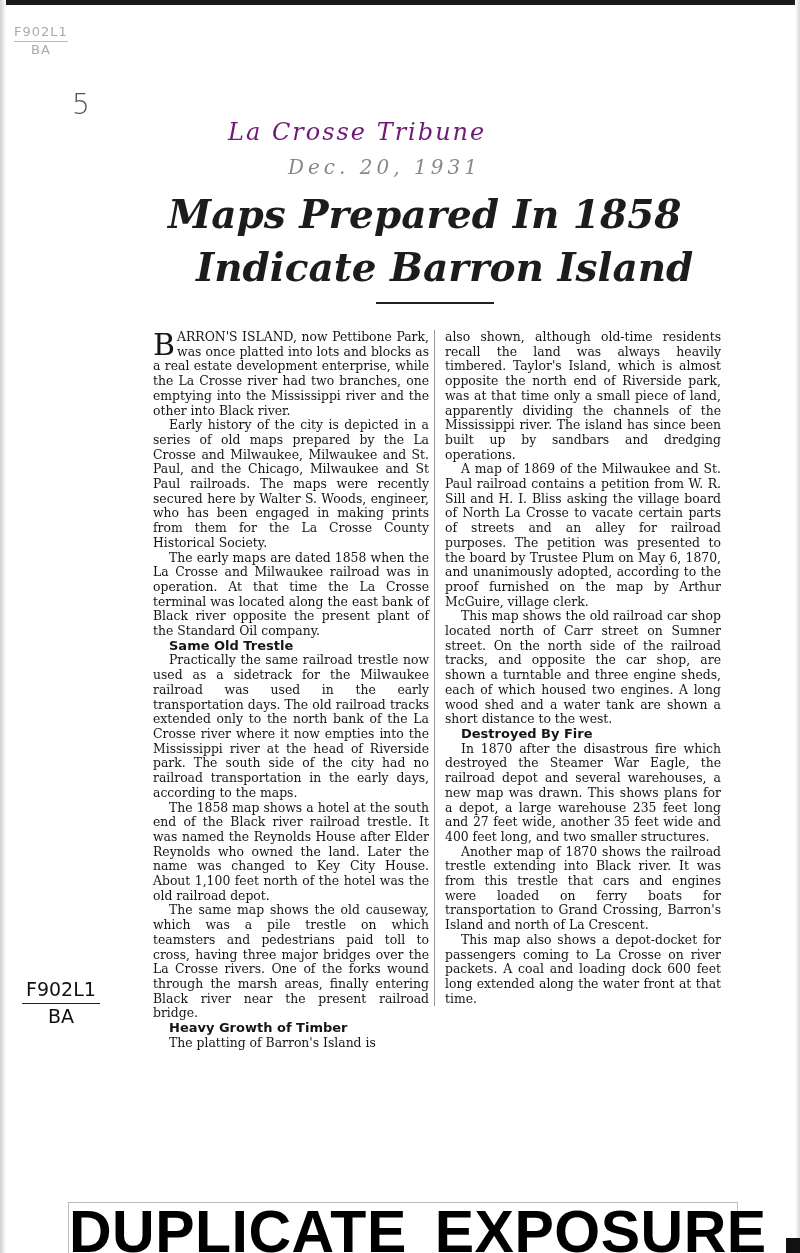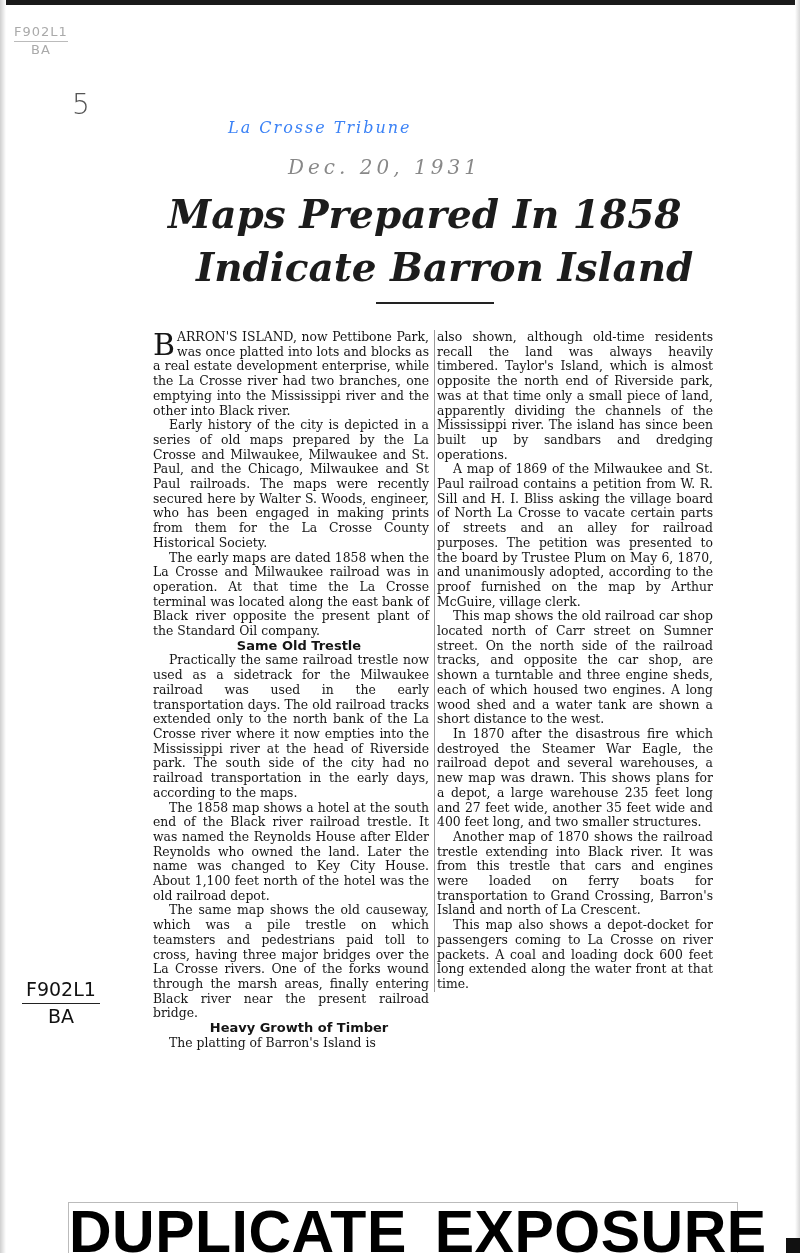--- a/index.html
+++ b/index.html
@@ -11,42 +11,42 @@
   .topbar { position: absolute; left: 0; top: 0; width: 800px; height: 5px; background: #1a1a1a; }
   .leftedge { position: absolute; left: 0; top: 0; width: 6px; height: 1253px; background: linear-gradient(to right, #cfcfcf, #fff); }
   .rightedge { position: absolute; right: 0; top: 0; width: 5px; height: 1253px; background: linear-gradient(to left, #d8d8d8, #fff); }
 
   .hw { position: absolute; color: #666; font-family: "DejaVu Serif", serif; font-style: italic; }
   .hw-faint { color: #aaa; }
   .hw-code-top { left: 14px; top: 24px; font-size: 13px; line-height: 15px; text-align: center; font-style: normal; font-family: "DejaVu Sans", sans-serif; letter-spacing: 1px; }
   .hw-code-top span { display: block; }
   .hw-code-top .line1 { border-bottom: 1px solid #bbb; padding-bottom: 2px; }
   .hw-num { left: 72px; top: 88px; font-size: 28px; color: #555; font-style: normal; font-family: "DejaVu Sans", sans-serif; font-weight: 200; }
-  .hw-source { left: 228px; top: 118px; font-size: 16px; color: #3b82f6; letter-spacing: 2px; }
+  .hw-source { left: 228px; top: 118px; font-size: 24px; color: #701a75; letter-spacing: 2px; }
   .hw-date { left: 288px; top: 155px; font-size: 20px; color: #888; letter-spacing: 4px; }
   .hw-code-side { left: 22px; top: 977px; font-size: 19px; color: #111; font-style: normal; font-family: "DejaVu Sans", sans-serif; text-align: center; }
   .hw-code-side span { display: block; line-height: 24px; }
   .hw-code-side .line1 { border-bottom: 1.5px solid #222; padding: 0 4px 2px; }
 
   .clipping { position: absolute; left: 148px; top: 180px; width: 568px; }
   .headline { font-family: "DejaVu Serif", serif; font-style: italic; font-weight: bold; font-size: 39px; line-height: 53px; color: #1c1c1c; margin: 8px; }
   .headline span { display: block; white-space: nowrap; }
   .headline .l1 { padding-left: 12px; }
   .headline .l2 { padding-left: 40px; }
   .headline .l3 { padding-left: 82px; }
   .rule { width: 118px; height: 2px; background: #222; margin: 6px 0 0 228px; }
 
   .cols { position: absolute; left: 153px; top: 330px; width: 564px; }
   .col { position: absolute; top: 0; width: 276px; font-family: "DejaVu Serif", serif; font-size: 12.4px; line-height: 14.7px; color: #151515; text-align: justify; }
   .col-left { left: 0; }
-  .col-right { left: 281px; border-left: 1px solid #999; padding-left: 2px; }
+  .col-right { left: 281px; border-left: 1px solid #999; padding-left: 10px; }
   .col p { margin: 0; text-indent: 16px; }
   .col p.noindent { text-indent: 0; }
   .dropcap { float: left; font-size: 30px; line-height: 26px; margin: 2px 2px 0 0; font-weight: normal; }
-  .subhead { font-family: "DejaVu Sans", sans-serif; font-weight: bold; font-size: 13px; text-align: center; margin: 6px 0 2px; text-indent: 0; }
+  .subhead { font-family: "DejaVu Sans", sans-serif; font-weight: bold; font-size: 13px; margin: 6px 0 2px; text-indent: 0; }
 
   .stamp { position: absolute; left: 68px; top: 1202px; width: 668px; height: 62px; border: 1px solid #bbb; background: #fff;
            font-family: "Liberation Sans", sans-serif; font-weight: bold; font-size: 59px; line-height: 58px; color: #000;
            text-align: center; letter-spacing: 0.5px; white-space: nowrap; }
   .stamp .gap { display: inline-block; width: 28px; }
   .corner-mark { position: absolute; right: 0; top: 1238px; width: 14px; height: 15px; background: #111; }
 </style>
 </head>
 <body>
 
@@ -84,20 +84,21 @@
     <p>Practically the same railroad trestle now used as a sidetrack for the Milwaukee railroad was used in the early transportation days. The old railroad tracks extended only to the north bank of the La Crosse river where it now empties into the Mississippi river at the head of Riverside park. The south side of the city had no railroad transportation in the early days, according to the maps.</p>
     <p>The 1858 map shows a hotel at the south end of the Black river railroad trestle. It was named the Reynolds House after Elder Reynolds who owned the land. Later the name was changed to Key City House. About 1,100 feet north of the hotel was the old railroad depot.</p>
     <p>The same map shows the old causeway, which was a pile trestle on which teamsters and pedestrians paid toll to cross, having three major bridges over the La Crosse rivers. One of the forks wound through the marsh areas, finally entering Black river near the present railroad bridge.</p>
     <p class="subhead">Heavy Growth of Timber</p>
     <p>The platting of Barron's Island is</p>
   </div>
   <div class="col col-right">
     <p class="noindent">also shown, although old-time residents recall the land was always heavily timbered. Taylor's Island, which is almost opposite the north end of Riverside park, was at that time only a small piece of land, apparently dividing the channels of the Mississippi river. The island has since been built up by sandbars and dredging operations.</p>
     <p>A map of 1869 of the Milwaukee and St. Paul railroad contains a petition from W. R. Sill and H. I. Bliss asking the village board of North La Crosse to vacate certain parts of streets and an alley for railroad purposes. The petition was presented to the board by Trustee Plum on May 6, 1870, and unanimously adopted, according to the proof furnished on the map by Arthur McGuire, village clerk.</p>
     <p>This map shows the old railroad car shop located north of Carr street on Sumner street. On the north side of the railroad tracks, and opposite the car shop, are shown a turntable and three engine sheds, each of which housed two engines. A long wood shed and a water tank are shown a short distance to the west.</p>
+    <p class="subhead">Destroyed By Fire</p>
     <p>In 1870 after the disastrous fire which destroyed the Steamer War Eagle, the railroad depot and several warehouses, a new map was drawn. This shows plans for a depot, a large warehouse 235 feet long and 27 feet wide, another 35 feet wide and 400 feet long, and two smaller structures.</p>
     <p>Another map of 1870 shows the railroad trestle extending into Black river. It was from this trestle that cars and engines were loaded on ferry boats for transportation to Grand Crossing, Barron's Island and north of La Crescent.</p>
     <p>This map also shows a depot-docket for passengers coming to La Crosse on river packets. A coal and loading dock 600 feet long extended along the water front at that time.</p>
   </div>
 </div>
 
 <div class="stamp">
   <span>DUPLICATE</span><span class="gap"></span><span>EXPOSURE</span>
 </div>
 <div class="corner-mark"></div>

